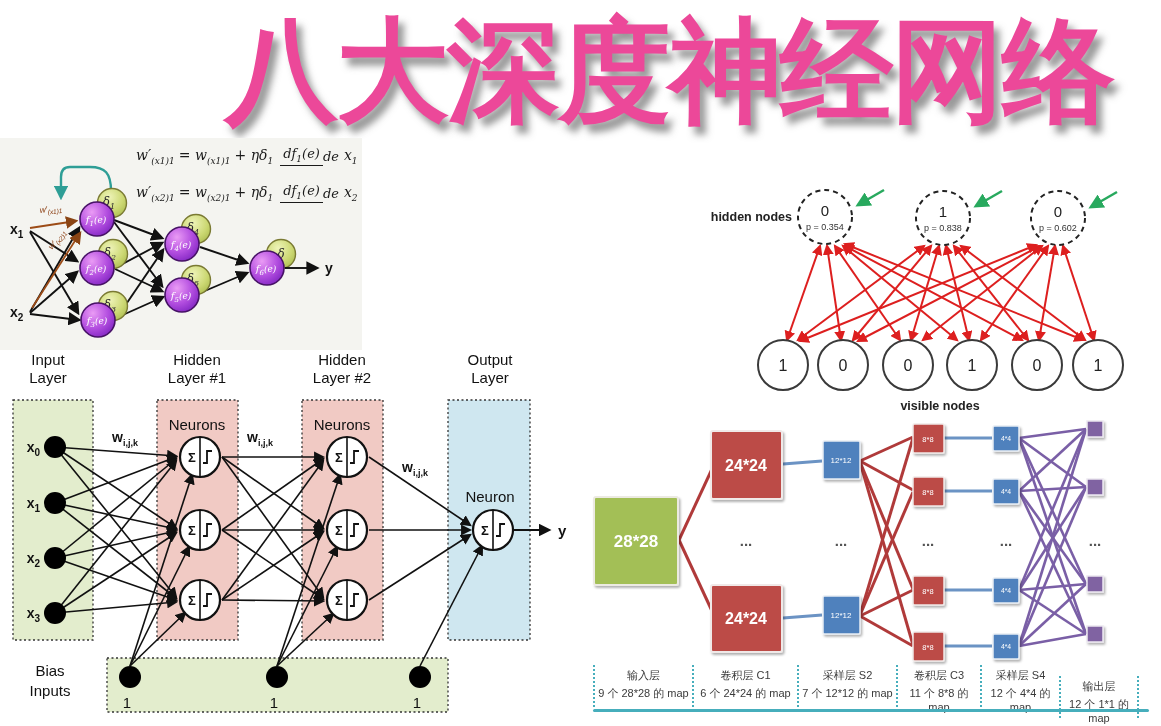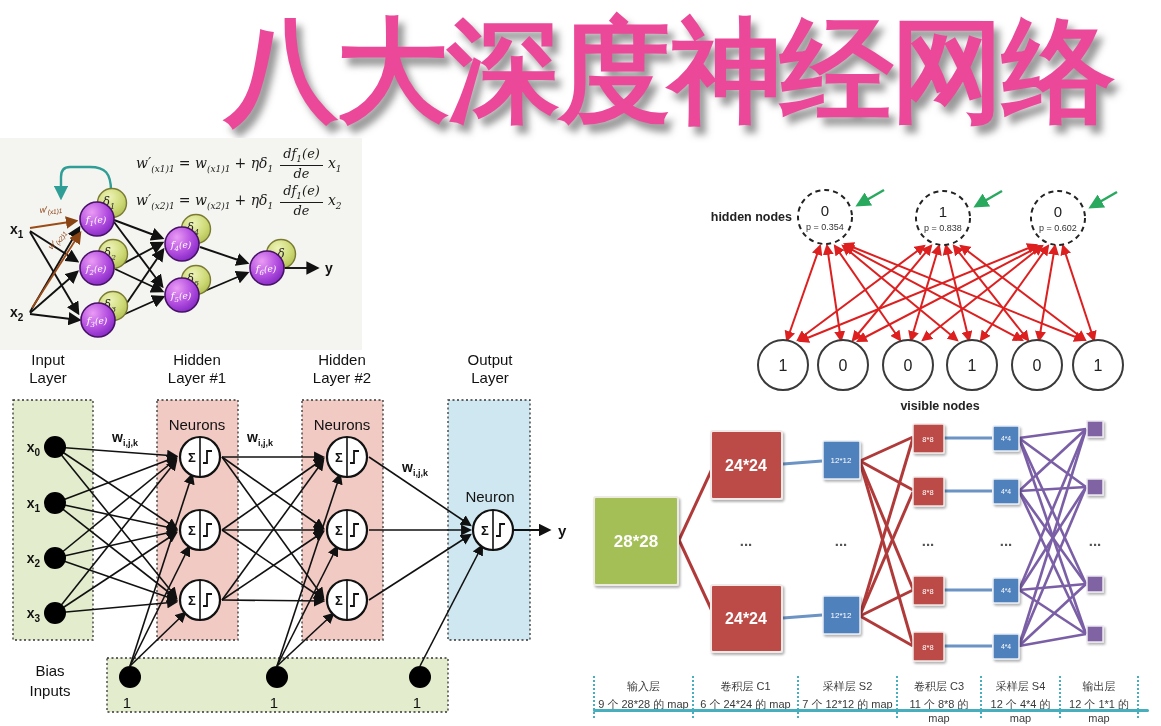--- a/index.html
+++ b/index.html
@@ -9,26 +9,26 @@
 Char      text-align:center;white-space:nowrap;
       font-family:Liberation Mono, monospace;font-weight:bold;
       font-size:113px;line-height:140px;color:#ec4899;letter-spacing:-2px;
       text-shadow:6px 8px 7px rgba(135,135,135,0.85);margin-top:8px;}
   svg{position:absolute;left:0;top:0;}
   .formula{position:absolute;display:flex;align-items:center;
       font-family:"DejaVu Serif","Liberation Serif",serif;font-style:italic;
       font-size:14px;color:#1a1a1a;}
   .formula .seg{margin-right:4px;white-space:nowrap;}
   .formula sub{font-size:9px;}
-  .formula .frac{display:inline-flex;flex-direction:column;align-items:center;
+  .formula .frac{display:inline-flex;flex-direction:row;align-items:center;
       margin:0 3px;line-height:1.15;font-size:13px;}
   .formula .num{padding:0 3px 1px 3px;border-bottom:1.3px solid #1a1a1a;}
   .formula .den{padding-top:1px;text-align:right;}
   .formula .tail{margin-left:2px;}
-  .cnn-labels{position:absolute;left:593px;top:665px;display:flex;align-items:flex-end;}
+  .cnn-labels{position:absolute;left:593px;top:665px;display:flex;}
   .cnn-col{border-left:2px dotted #46aebc;text-align:center;font-size:11px;
       color:#3a3a3a;padding-top:1px;height:42px;box-sizing:border-box;}
   .cnn-col:last-child{border-right:2px dotted #46aebc;margin-top:11px;}
   .cnn-col .l1{margin-bottom:3px;margin-top:2px;}
   .cnn-axis-line{position:absolute;left:593px;top:709px;width:556px;height:3px;
       background:#46aebc;border-radius:2px;}
 </style>
 </head>
 <body>
 

